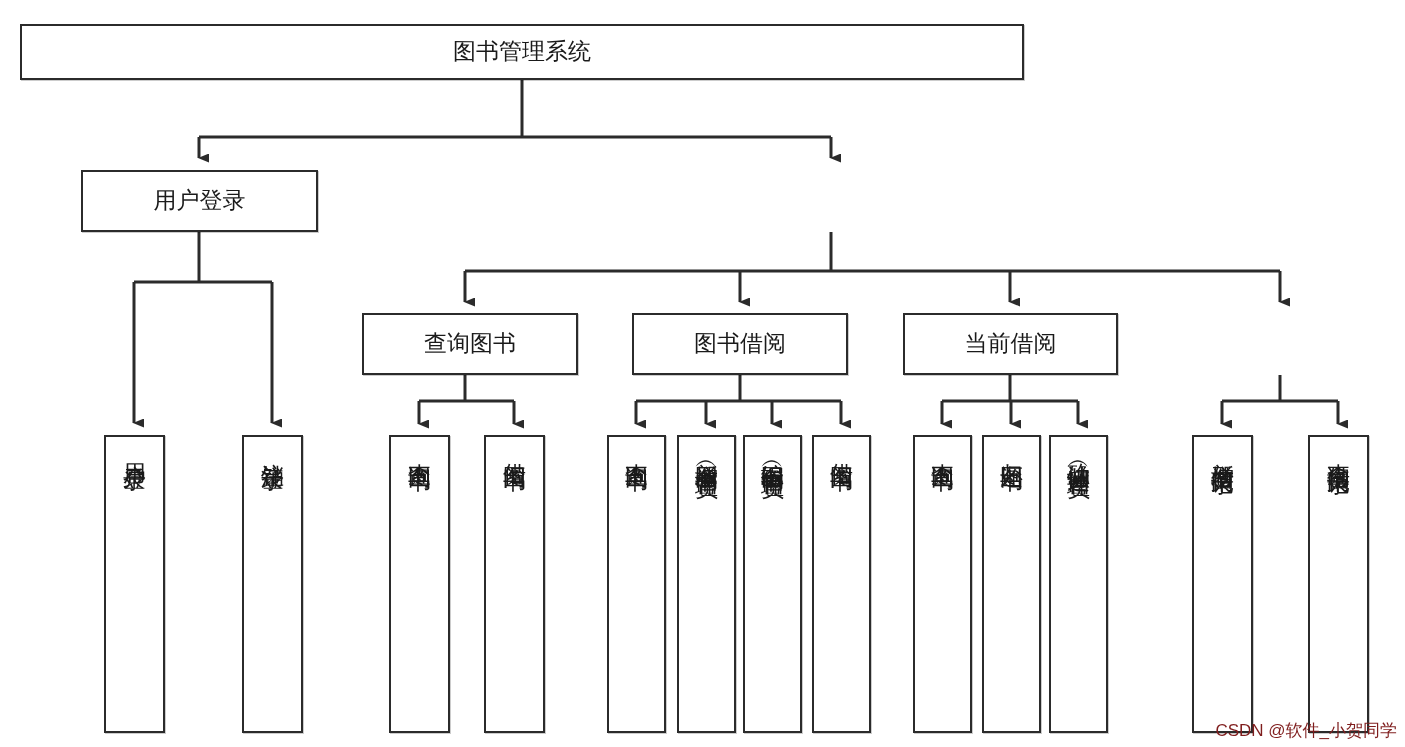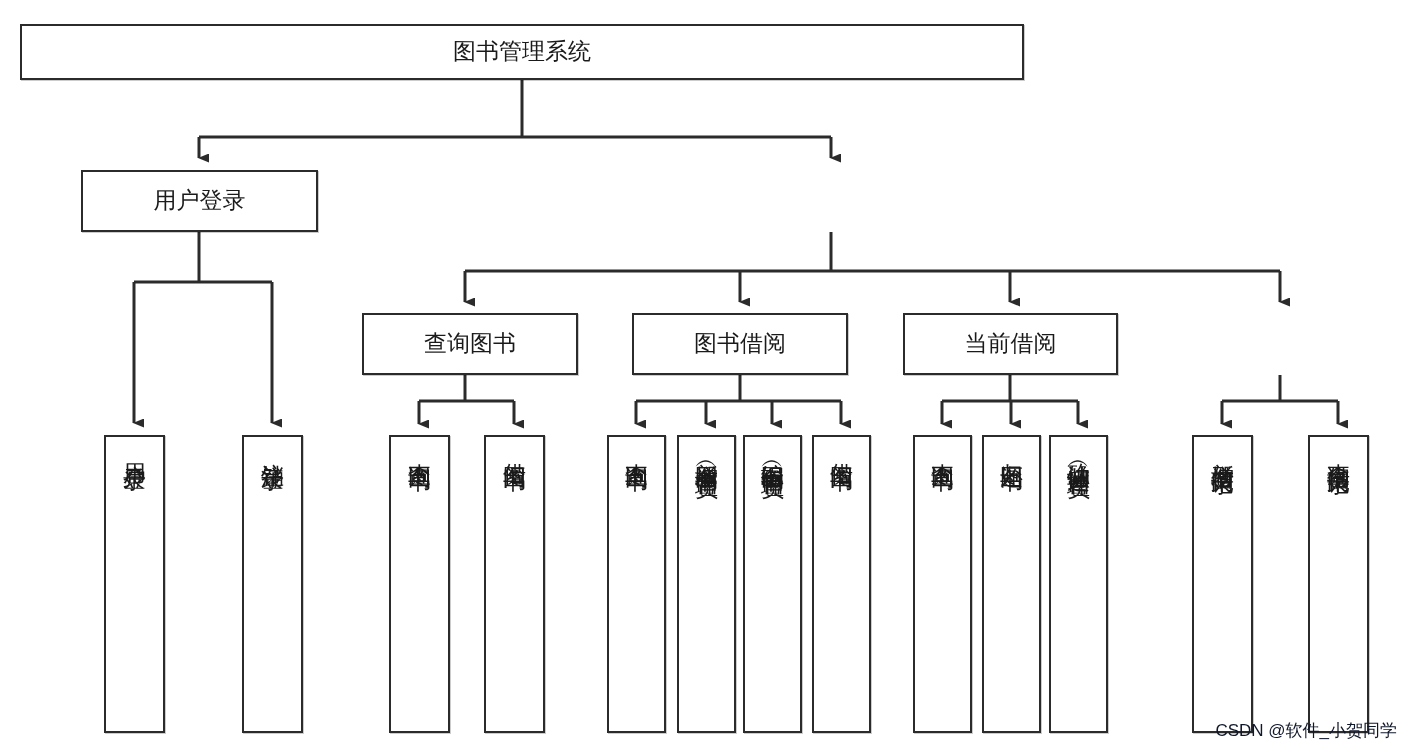--- a/index.html
+++ b/index.html
@@ -61,21 +61,21 @@
     font-size: 23px;
     letter-spacing: 2px;
     line-height: 1;
     white-space: nowrap;
   }
   .watermark {
     position: absolute;
     right: 8px;
     bottom: 5px;
     font-size: 17px;
-    color: #0f172a;
+    color: #7f1d1d;
     white-space: nowrap;
     user-select: none;
   }
 </style>
 </head>
 <body>
 
 <div id="diagram-root">
 
   <svg id="edges-layer" viewBox="0 0 1405 747" width="1405" height="747" xmlns="http://www.w3.org/2000/svg">

